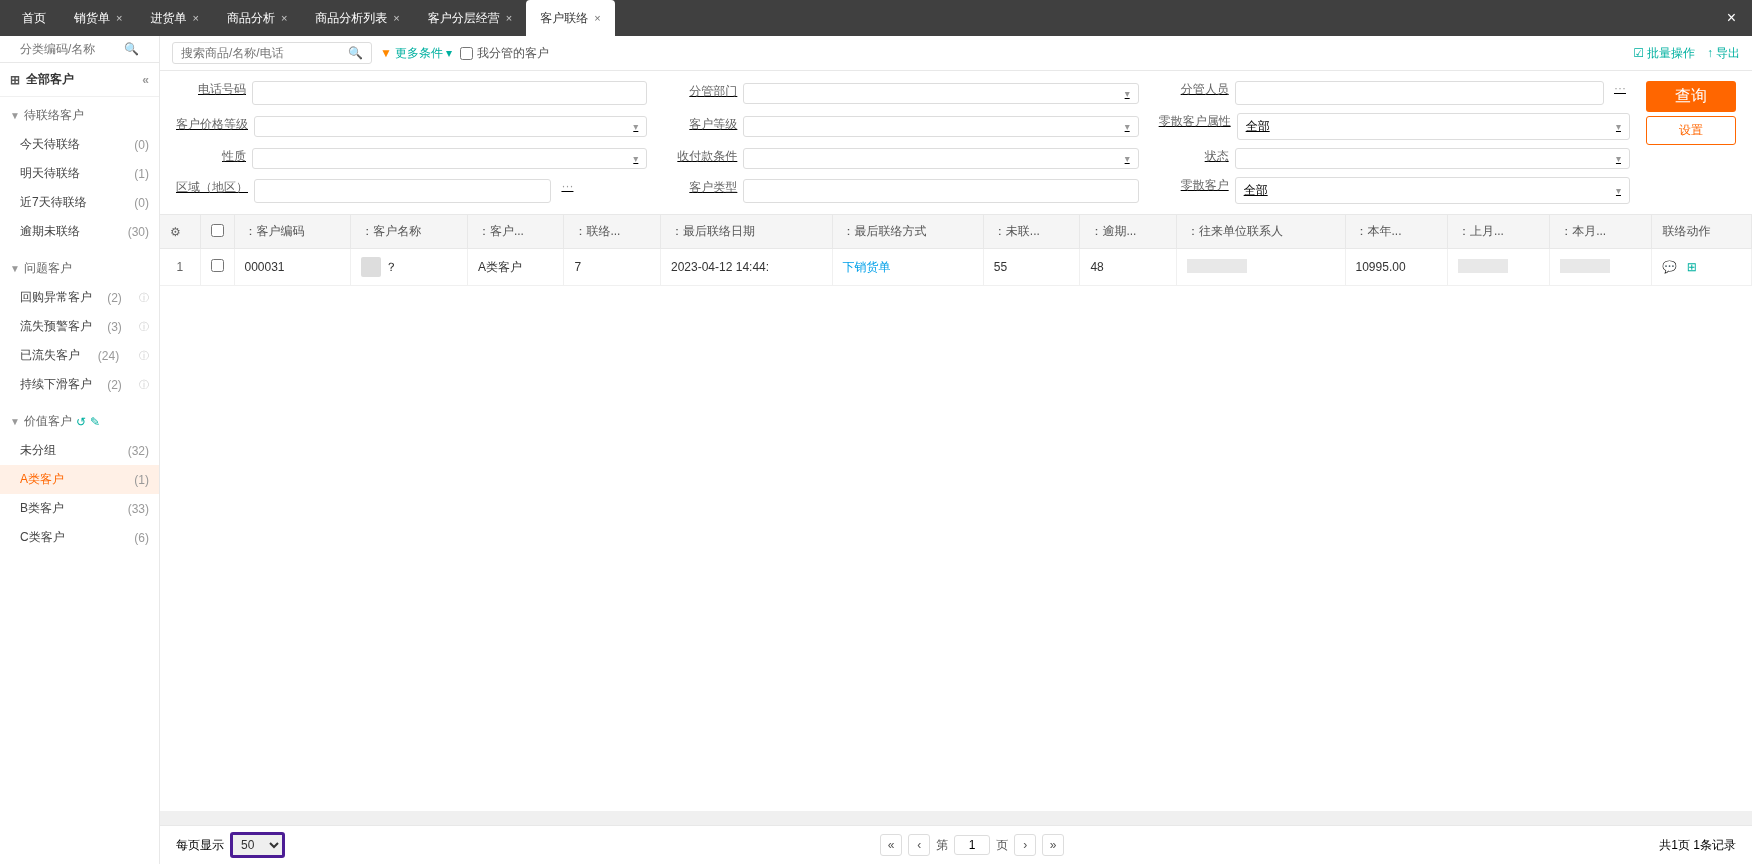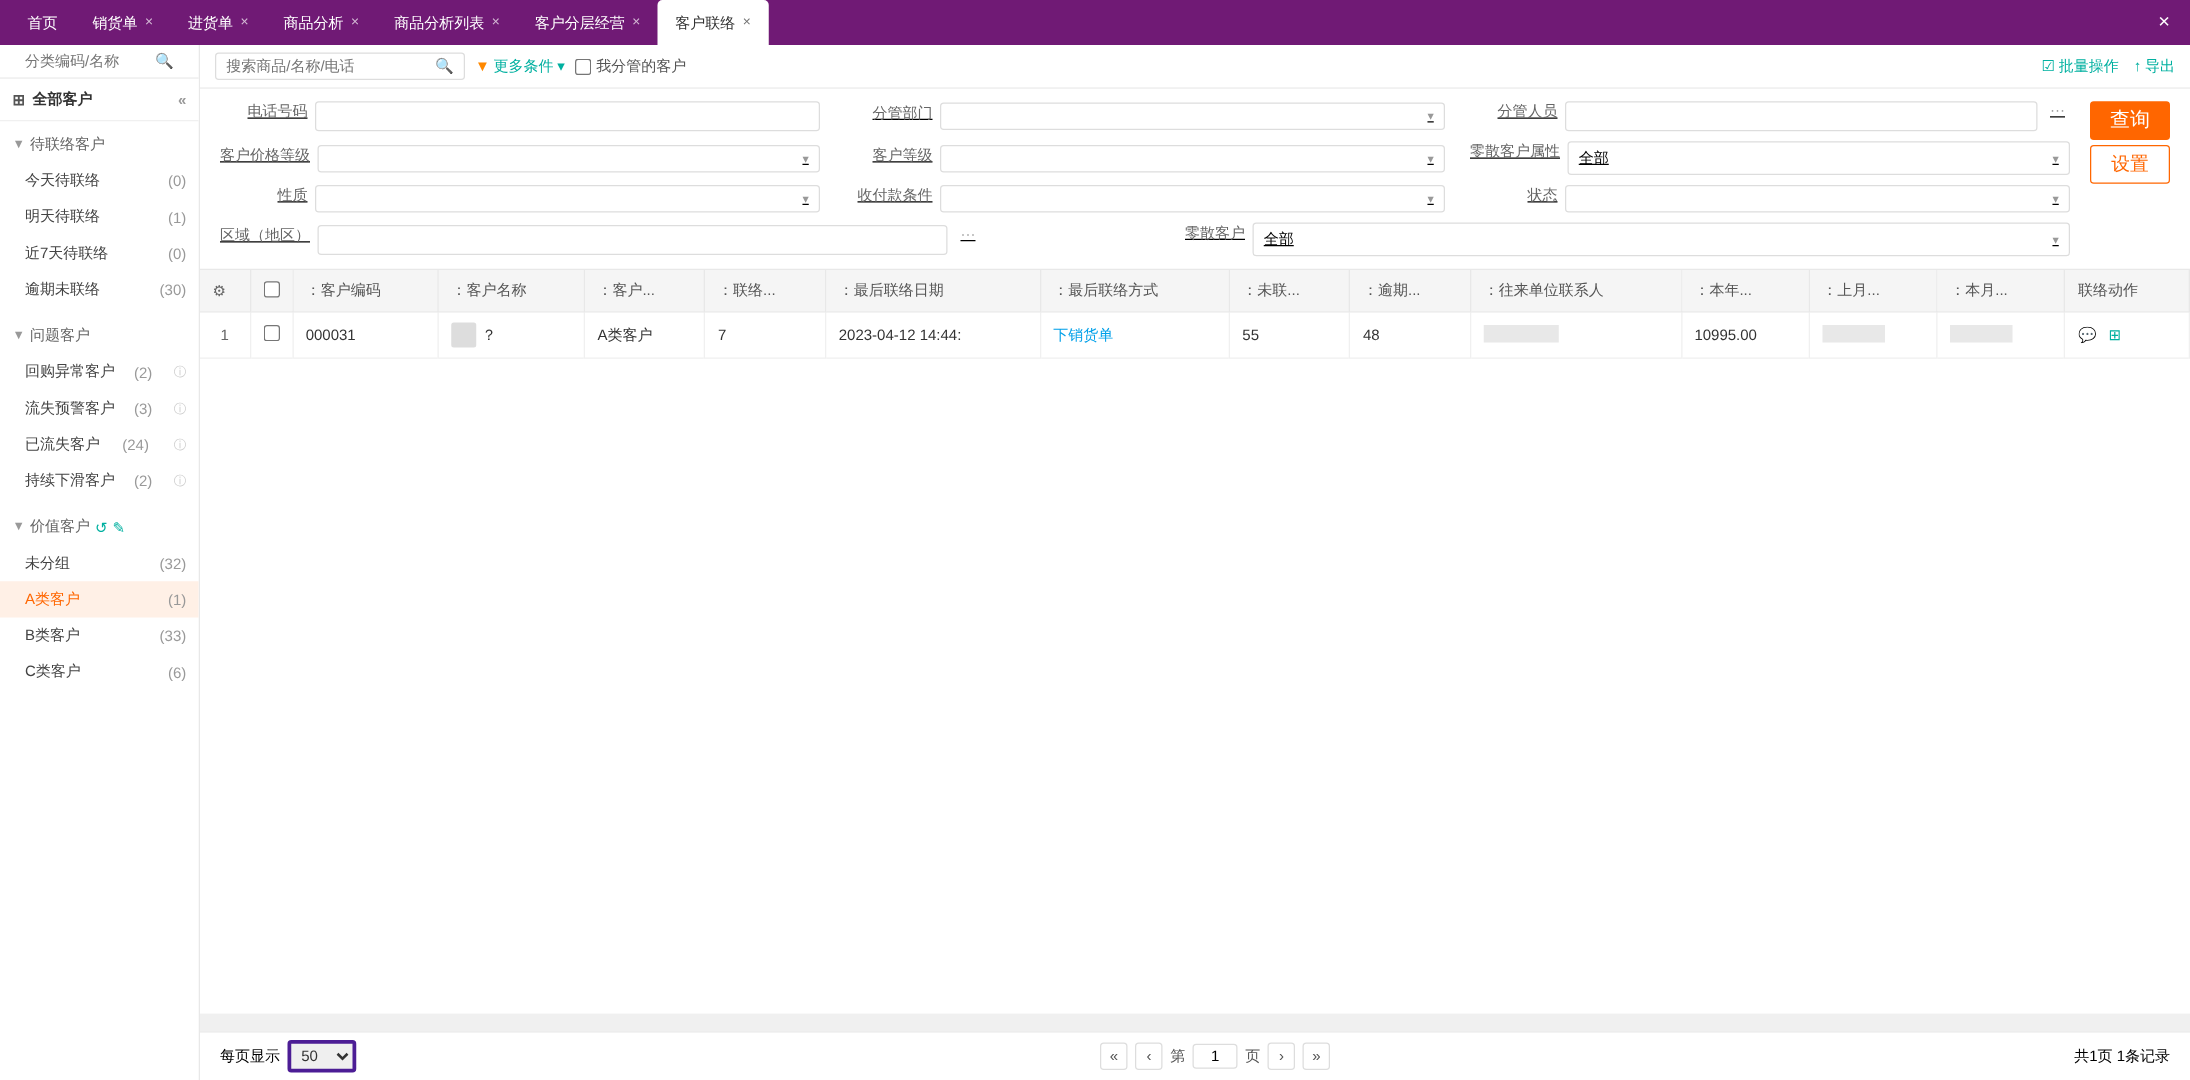--- a/index.html
+++ b/index.html
@@ -1,20 +1,20 @@
 <!DOCTYPE html>
 <html><head>
   <meta charset="utf-8">
   <style>
     * { box-sizing: border-box; margin: 0; padding: 0; font-family: 'Microsoft YaHei', Arial, sans-serif; font-size: 12px; }
     body { background: #f0f2f5; overflow: hidden; width: 1752px; height: 864px; }
 
     
     .top-nav {
-      display: flex; align-items: center; background: #701a75; height: 36px; padding: 0 8px;
+      display: flex; align-items: center; background: #404040; height: 36px; padding: 0 8px;
       color: white; gap: 0;
     }
     .nav-item {
       display: flex; align-items: center; padding: 0 14px; height: 36px; cursor: pointer;
       color: white; font-size: 13px; white-space: nowrap; position: relative;
     }
     .nav-item.active {
       background: white; color: #333; border-radius: 4px 4px 0 0;
     }
     .nav-item .close-icon { margin-left: 6px; font-size: 11px; cursor: pointer; opacity: 0.7; }
@@ -138,21 +138,21 @@
       text-align: center; font-size: 12px; outline: none;
     }
 
     
     .btn-query {
       background: #ff6600; color: white; border: none; border-radius: 3px;
       padding: 5px 16px; cursor: pointer; font-size: 16px; white-space: nowrap;
     }
     .btn-settings {
       background: white; color: #ff6600; border: 1px solid #ff6600; border-radius: 3px;
-      padding: 5px 16px; cursor: pointer; font-size: 15px; white-space: nowrap;
+      padding: 5px 32px; cursor: pointer; font-size: 12px; white-space: nowrap;
     }
     .query-btns { display: flex; flex-direction: column; gap: 4px; margin-left: 16px; }
 
     .scrollbar-container {
       height: 14px; background: #f0f0f0; overflow-x: scroll; overflow-y: hidden;
     }
     .scrollbar-inner { width: 1400px; height: 1px; }
 
     .customer-name-cell { display: flex; align-items: center; gap: 4px; }
     .name-avatar { width: 20px; height: 20px; background: #ddd; border-radius: 2px; display: inline-block; }
@@ -379,20 +379,24 @@
             </div>
           </div>
 
           <div class="filter-row">
             <div class="filter-item">
               <span class="filter-label">区域（地区）</span>
               <input class="filter-input" type="text" style="flex: 0.8 1 0%;">
               <span class="filter-dots">···</span>
             </div>
             <div class="filter-item" style="margin-left:20px;">
+              <span class="filter-label">客户类型</span>
+              <input class="filter-input" type="text" style="">
+            </div>
+            <div class="filter-item" style="margin-left:20px;">
               <span class="filter-label">零散客户</span>
               <div class="filter-select">
                 <span>全部</span>
                 <span class="chevron">▾</span>
               </div>
             </div>
           </div>
         </div>
 
         <div class="query-btns">

